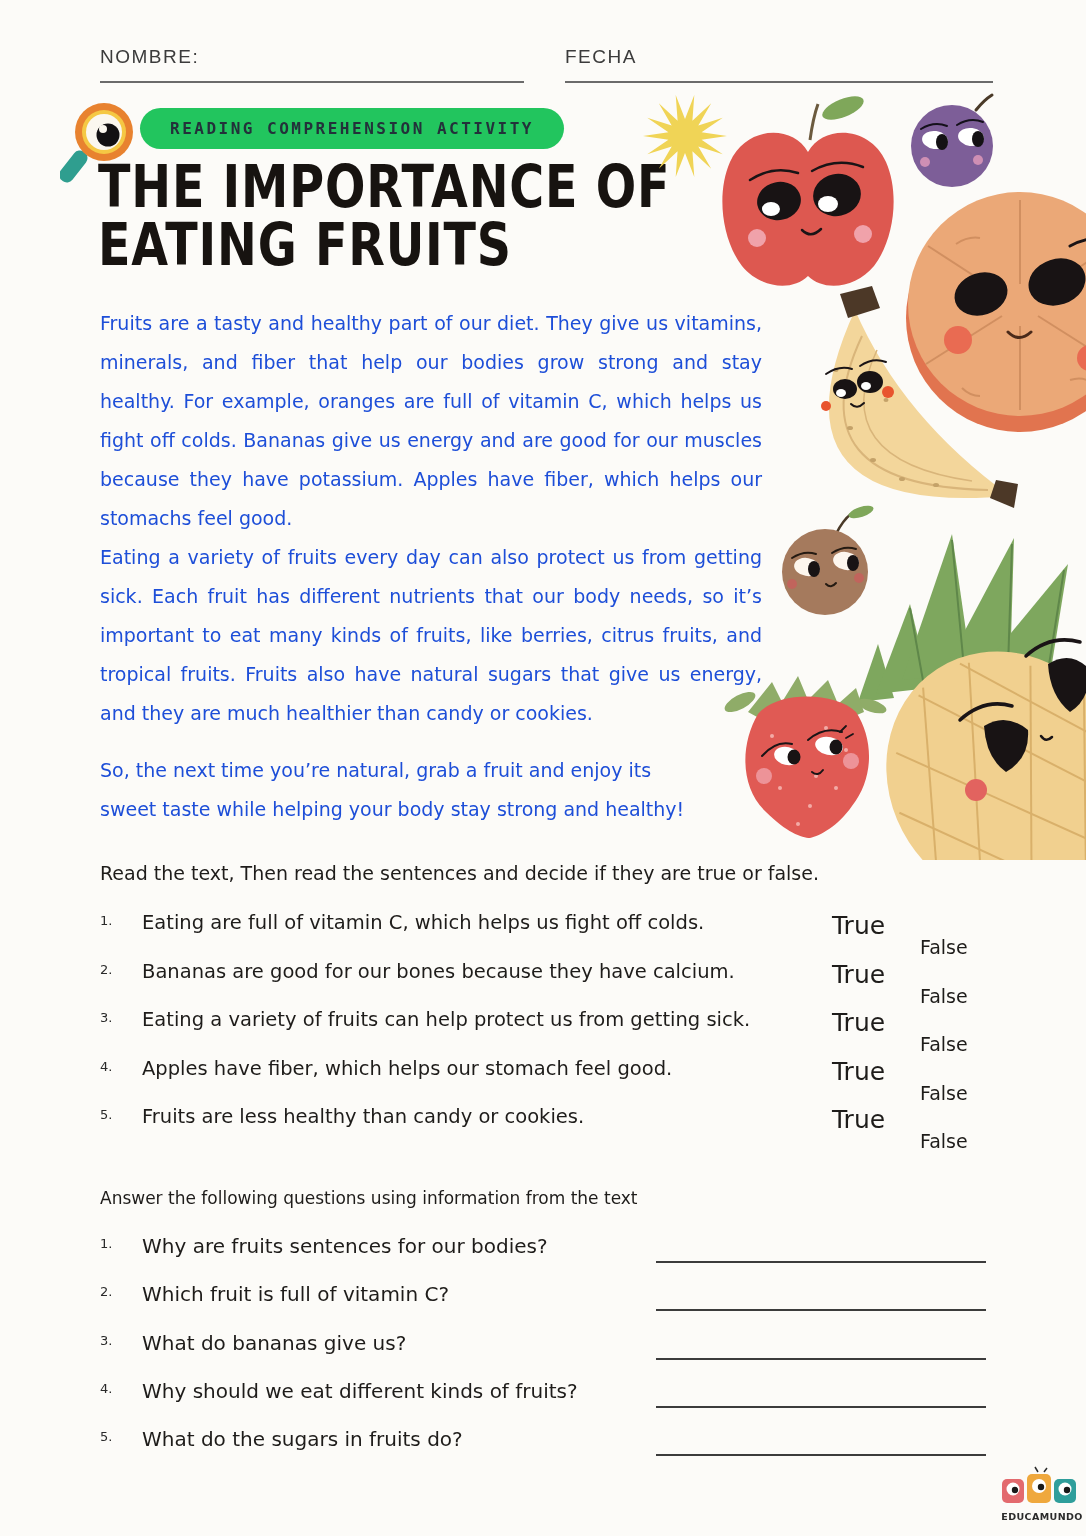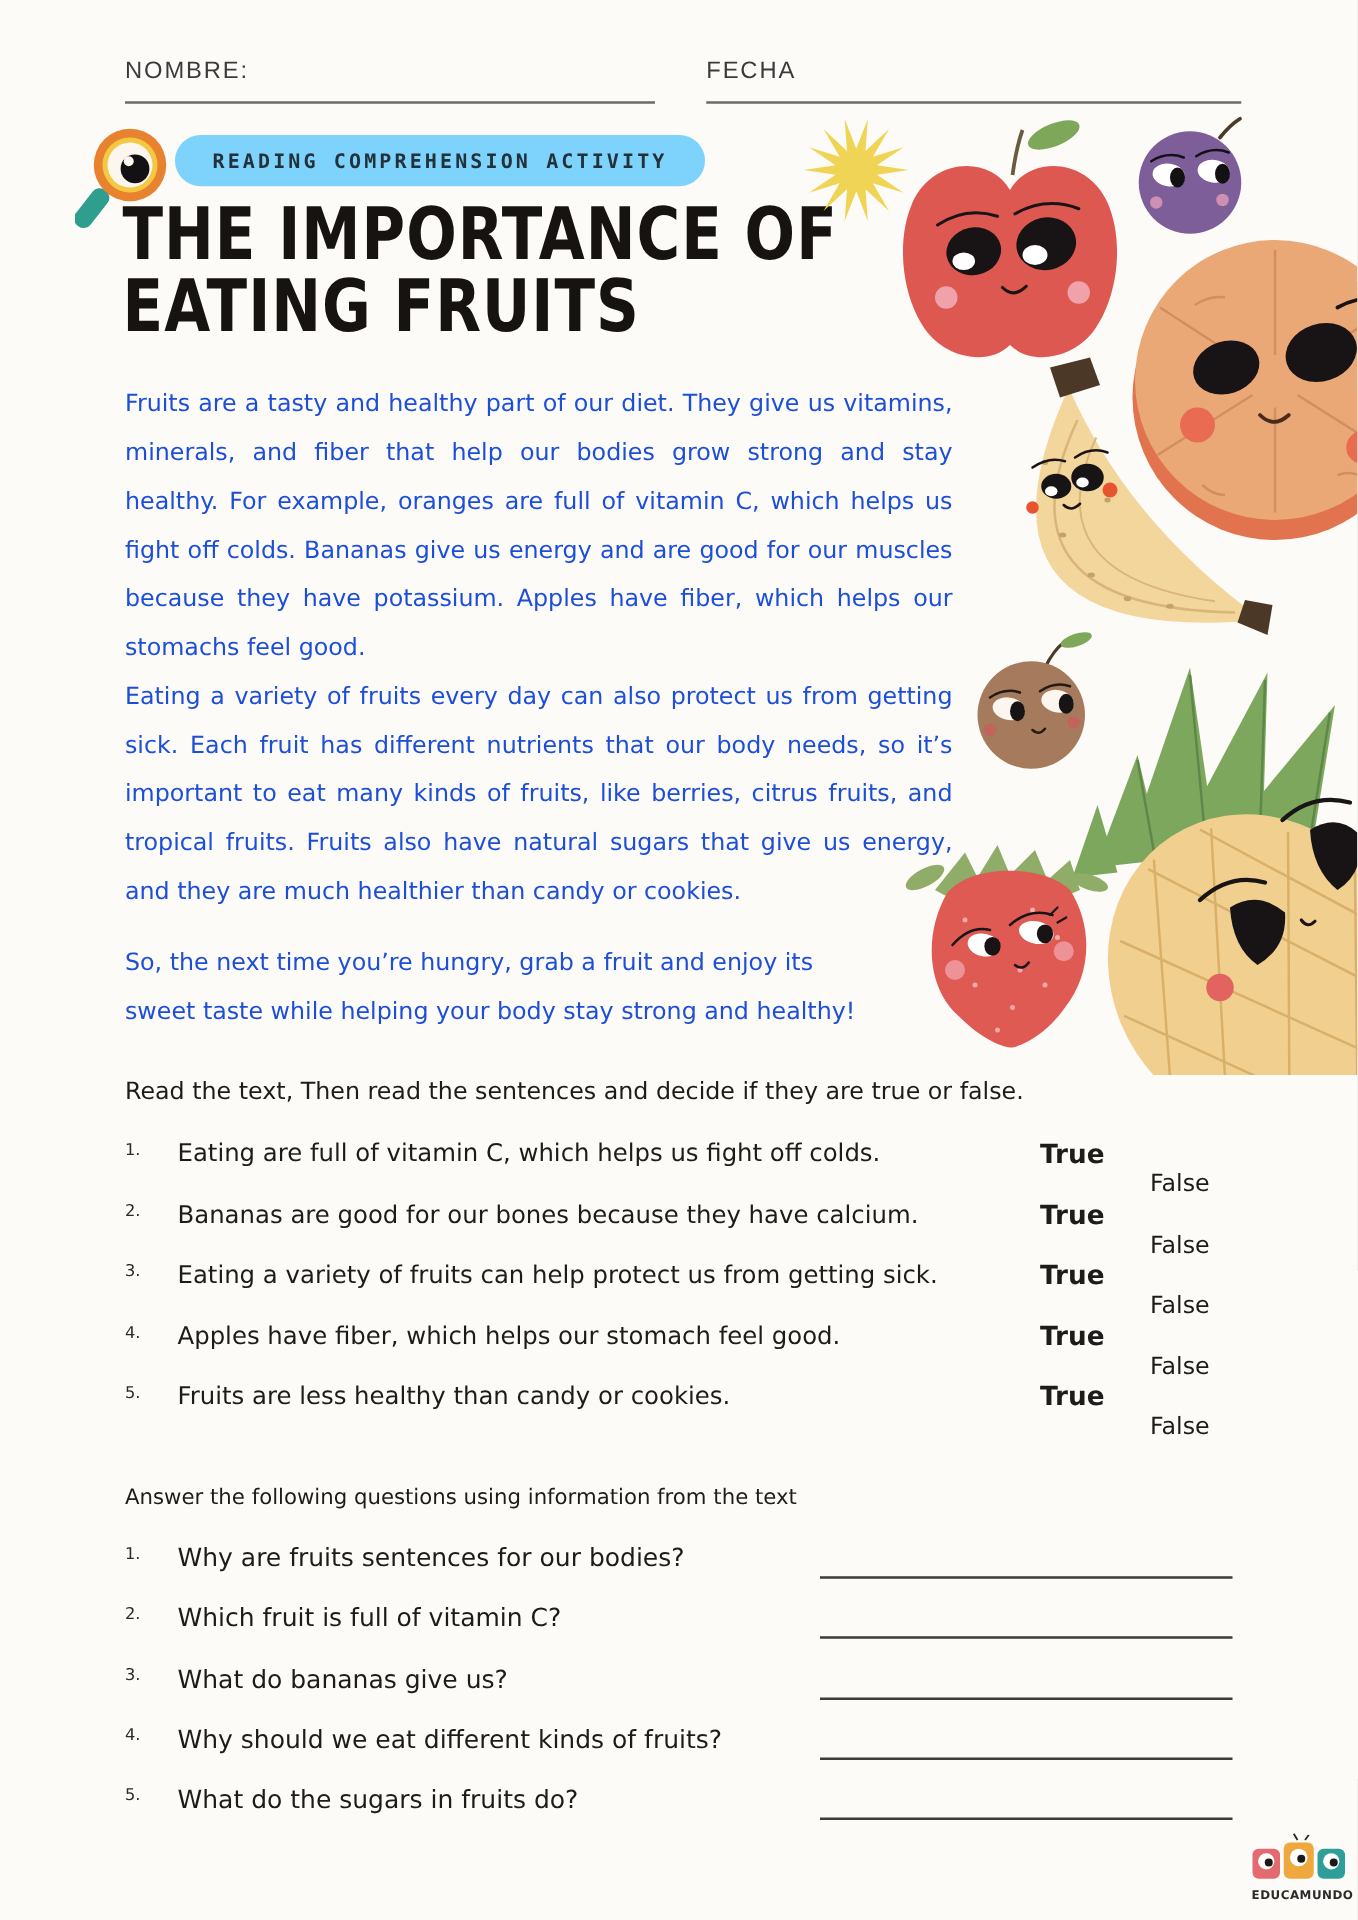--- a/index.html
+++ b/index.html
@@ -8,42 +8,42 @@
 
   
   .hdr-field{position:absolute;top:46px;}
   .hdr-name{left:100px;width:424px;}
   .hdr-date{left:565px;width:428px;}
   .hdr-label{font-family:Liberation Sans, sans-serif;font-size:19px;letter-spacing:1.5px;color:#3b3b3b;}
   .hdr-line{margin-top:13px;border-bottom:2px solid #6b6b6b;height:0;width:100%;}
 
   
   .magnifier{position:absolute;left:60px;top:96px;width:80px;height:96px;}
-  .badge{position:absolute;left:140px;top:108px;height:41px;padding:0 30px;background:#7dd3fc;
+  .badge{position:absolute;left:140px;top:108px;height:41px;padding:0 30px;background:#22c55e;
          border-radius:21px;display:flex;align-items:center;}
   .badge span{font-family:"DejaVu Sans Mono",monospace;font-size:16px;font-weight:bold;
               letter-spacing:2.5px;color:#23313a;}
 
   
   .title{position:absolute;left:98px;top:158px;font-weight:800;font-size:58px;line-height:58px;
          letter-spacing:1px;color:#171310;transform:scaleX(.82);transform-origin:left top;white-space:nowrap;}
 
   
   .passage{position:absolute;left:100px;top:304px;width:662px;font-size:19px;line-height:39px;color:#1d4ed8;}
   .passage p{margin:0;text-align:justify;}
   .passage p.last{width:600px;margin-top:18px;text-align:left;}
 
   
   .tf{position:absolute;left:100px;top:862px;width:886px;}
   .tf-instruction{font-size:19px;}
   .tf-list{margin-top:27px;}
   .tf-row{display:flex;height:48.5px;align-items:flex-start;}
   .num{width:42px;font-size:13px;line-height:20px;color:#2a2a2a;}
   .tf-text{flex:1;font-size:19.5px;padding-right:8px;}
-  .tf-true{width:88px;font-size:21px;font-weight:bold;}
+  .tf-true{width:88px;font-size:25px;}
   .tf-false{width:66px;font-size:19px;margin-top:25px;}
 
   
   .qs{position:absolute;left:100px;top:1188px;width:886px;}
   .qs-instruction{font-size:17px;}
   .q-list{margin-top:26px;}
   .q-row{display:flex;height:48.3px;align-items:flex-start;}
   .q-text{flex:1;font-size:20px;padding-right:10px;}
   .q-line{width:330px;height:27px;border-bottom:2px solid #3c3c3c;}
 
@@ -83,21 +83,21 @@
   </div>
 
   <div class="title">
     <div>THE IMPORTANCE OF</div>
     <div>EATING FRUITS</div>
   </div>
 
   <div class="passage">
     <p>Fruits are a tasty and healthy part of our diet. They give us vitamins, minerals, and fiber that help our bodies grow strong and stay healthy. For example, oranges are full of vitamin C, which helps us fight off colds. Bananas give us energy and are good for our muscles because they have potassium. Apples have fiber, which helps our stomachs feel good.</p>
     <p>Eating a variety of fruits every day can also protect us from getting sick. Each fruit has different nutrients that our body needs, so it’s important to eat many kinds of fruits, like berries, citrus fruits, and tropical fruits. Fruits also have natural sugars that give us energy, and they are much healthier than candy or cookies.</p>
-    <p class="last">So, the next time you’re hungry, grab a fruit and enjoy its sweet taste while helping your body stay strong and healthy!</p>
+    <p class="last">So, the next time you’re natural, grab a fruit and enjoy its sweet taste while helping your body stay strong and healthy!</p>
   </div>
 
   <svg class="illus" viewBox="0 0 446 772">
 
     <polygon fill="#f0d456" points="87,48 61.6,44.2 82.8,29.8 58.3,37.4 71.2,15.2 52.4,32.7 54.3,7 45,31 35.7,7 37.6,32.7 18.8,15.2 31.7,37.4 7.2,29.8 28.4,44.2 3,48 28.4,51.8 7.2,66.2 31.7,58.6 18.8,80.8 37.6,63.3 35.7,89 45,65 54.3,89 52.4,63.3 71.2,80.8 58.3,58.6 82.8,66.2 61.6,51.8"></polygon>
 
     <g>
       <path d="M170,52 Q173,30 178,16" stroke="#6b5a3e" stroke-width="3" fill="none"></path>
       <ellipse cx="203" cy="20" rx="22" ry="9" fill="#7fa75a" transform="rotate(-22 203 20)"></ellipse>
       <path d="M168,64 C152,36 106,38 90,74 C76,106 82,152 102,178 C120,200 152,204 168,188 C184,204 216,200 234,178 C254,152 260,106 246,74 C230,38 184,36 168,64 Z" fill="#dd5850"></path>

